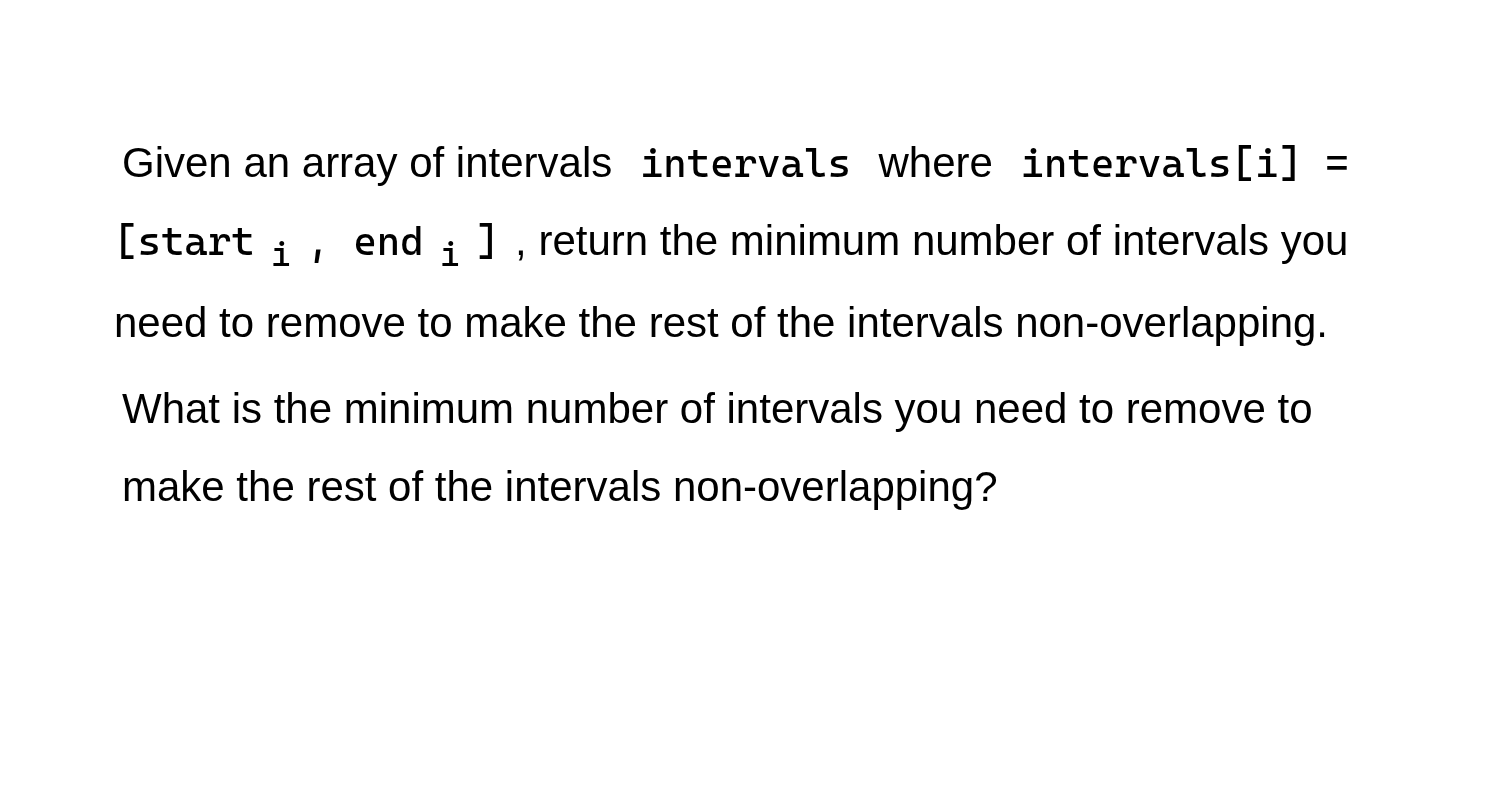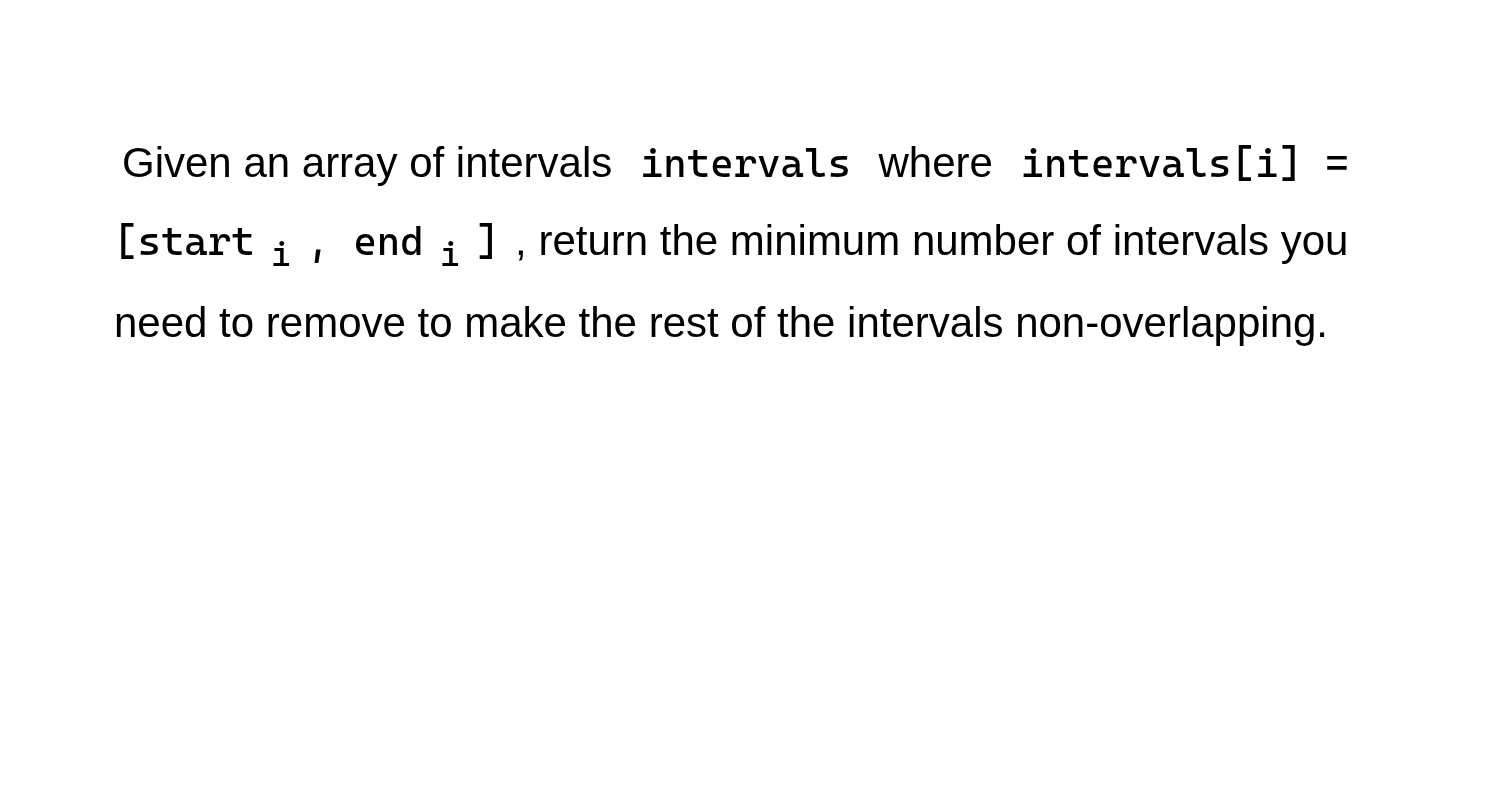--- a/index.html
+++ b/index.html
@@ -34,13 +34,14 @@
       vertical-align: sub;
       position: relative;
       top: 2px;
     }
   </style>
 </head>
 <body>
 
 <div class="problem-text">
   <span>Given an array of intervals </span><span class="code">intervals</span><span> where </span><span class="code">intervals[i] = [start</span><span class="subscript">i</span><span class="code">, end</span><span class="subscript">i</span><span class="code">]</span><span>, return the minimum number of intervals you need to remove to make the rest of the intervals non-overlapping.</span>
+  <span class="question">What is the minimum number of intervals you need to remove to make the rest of the intervals non-overlapping?</span>
 </div>
 
 </body></html>

